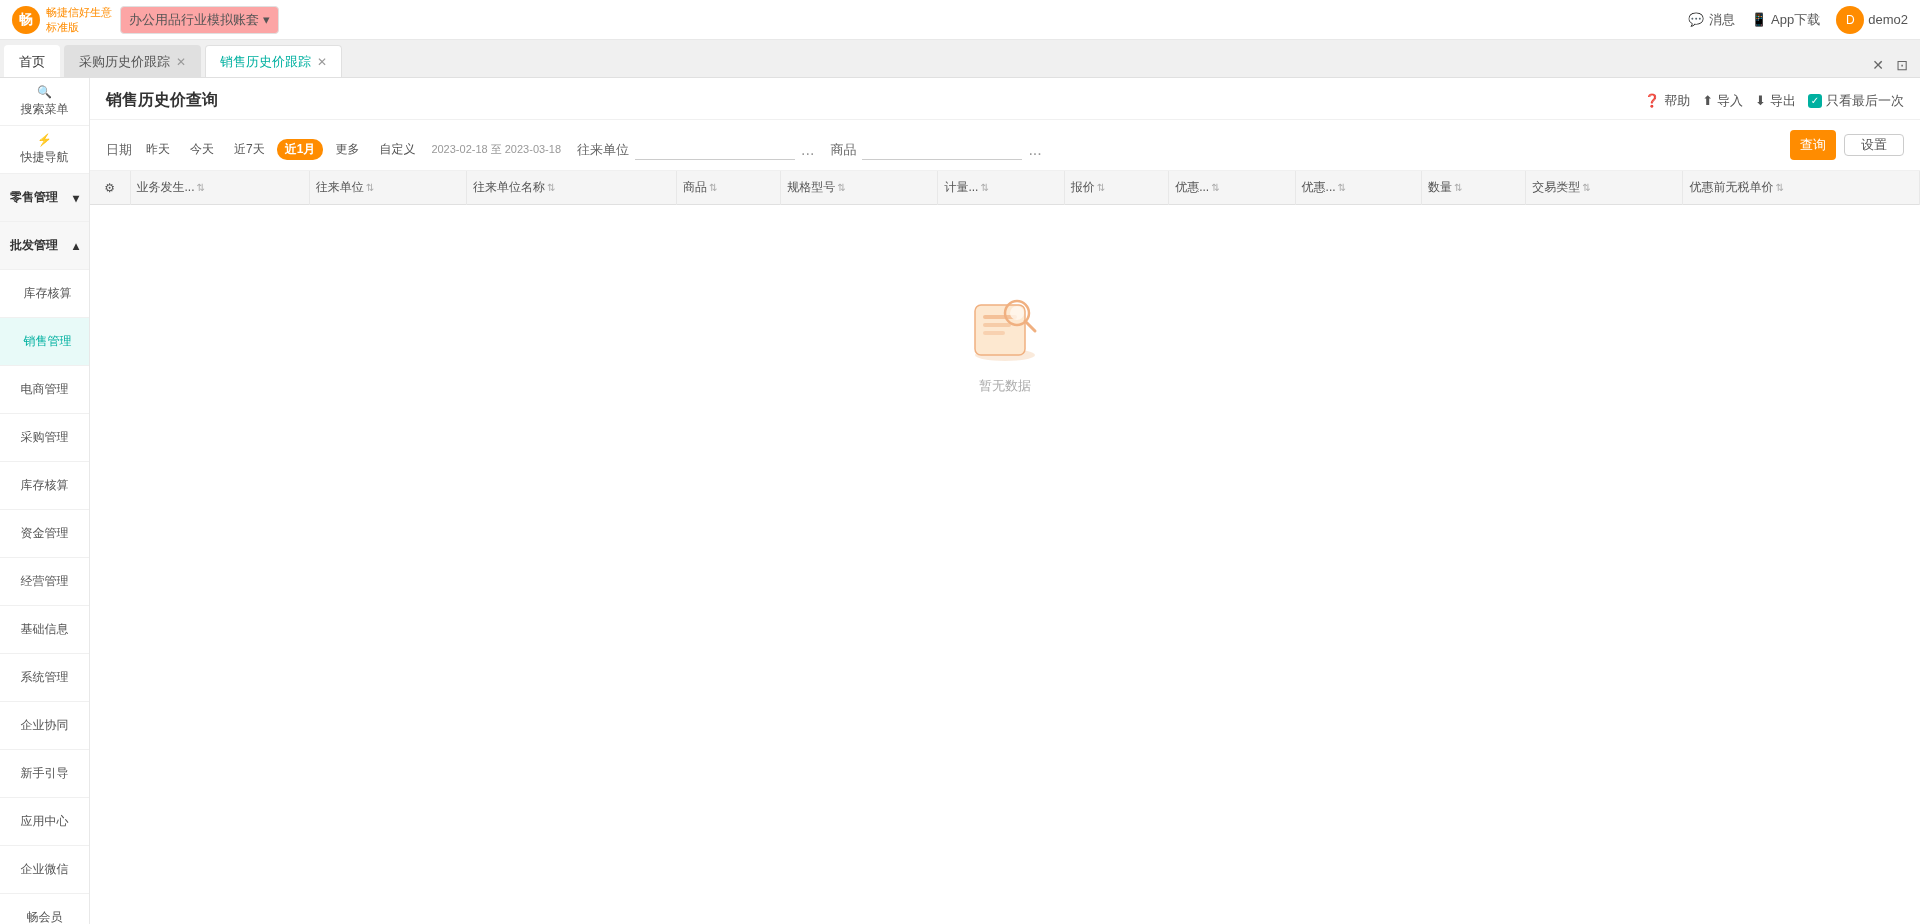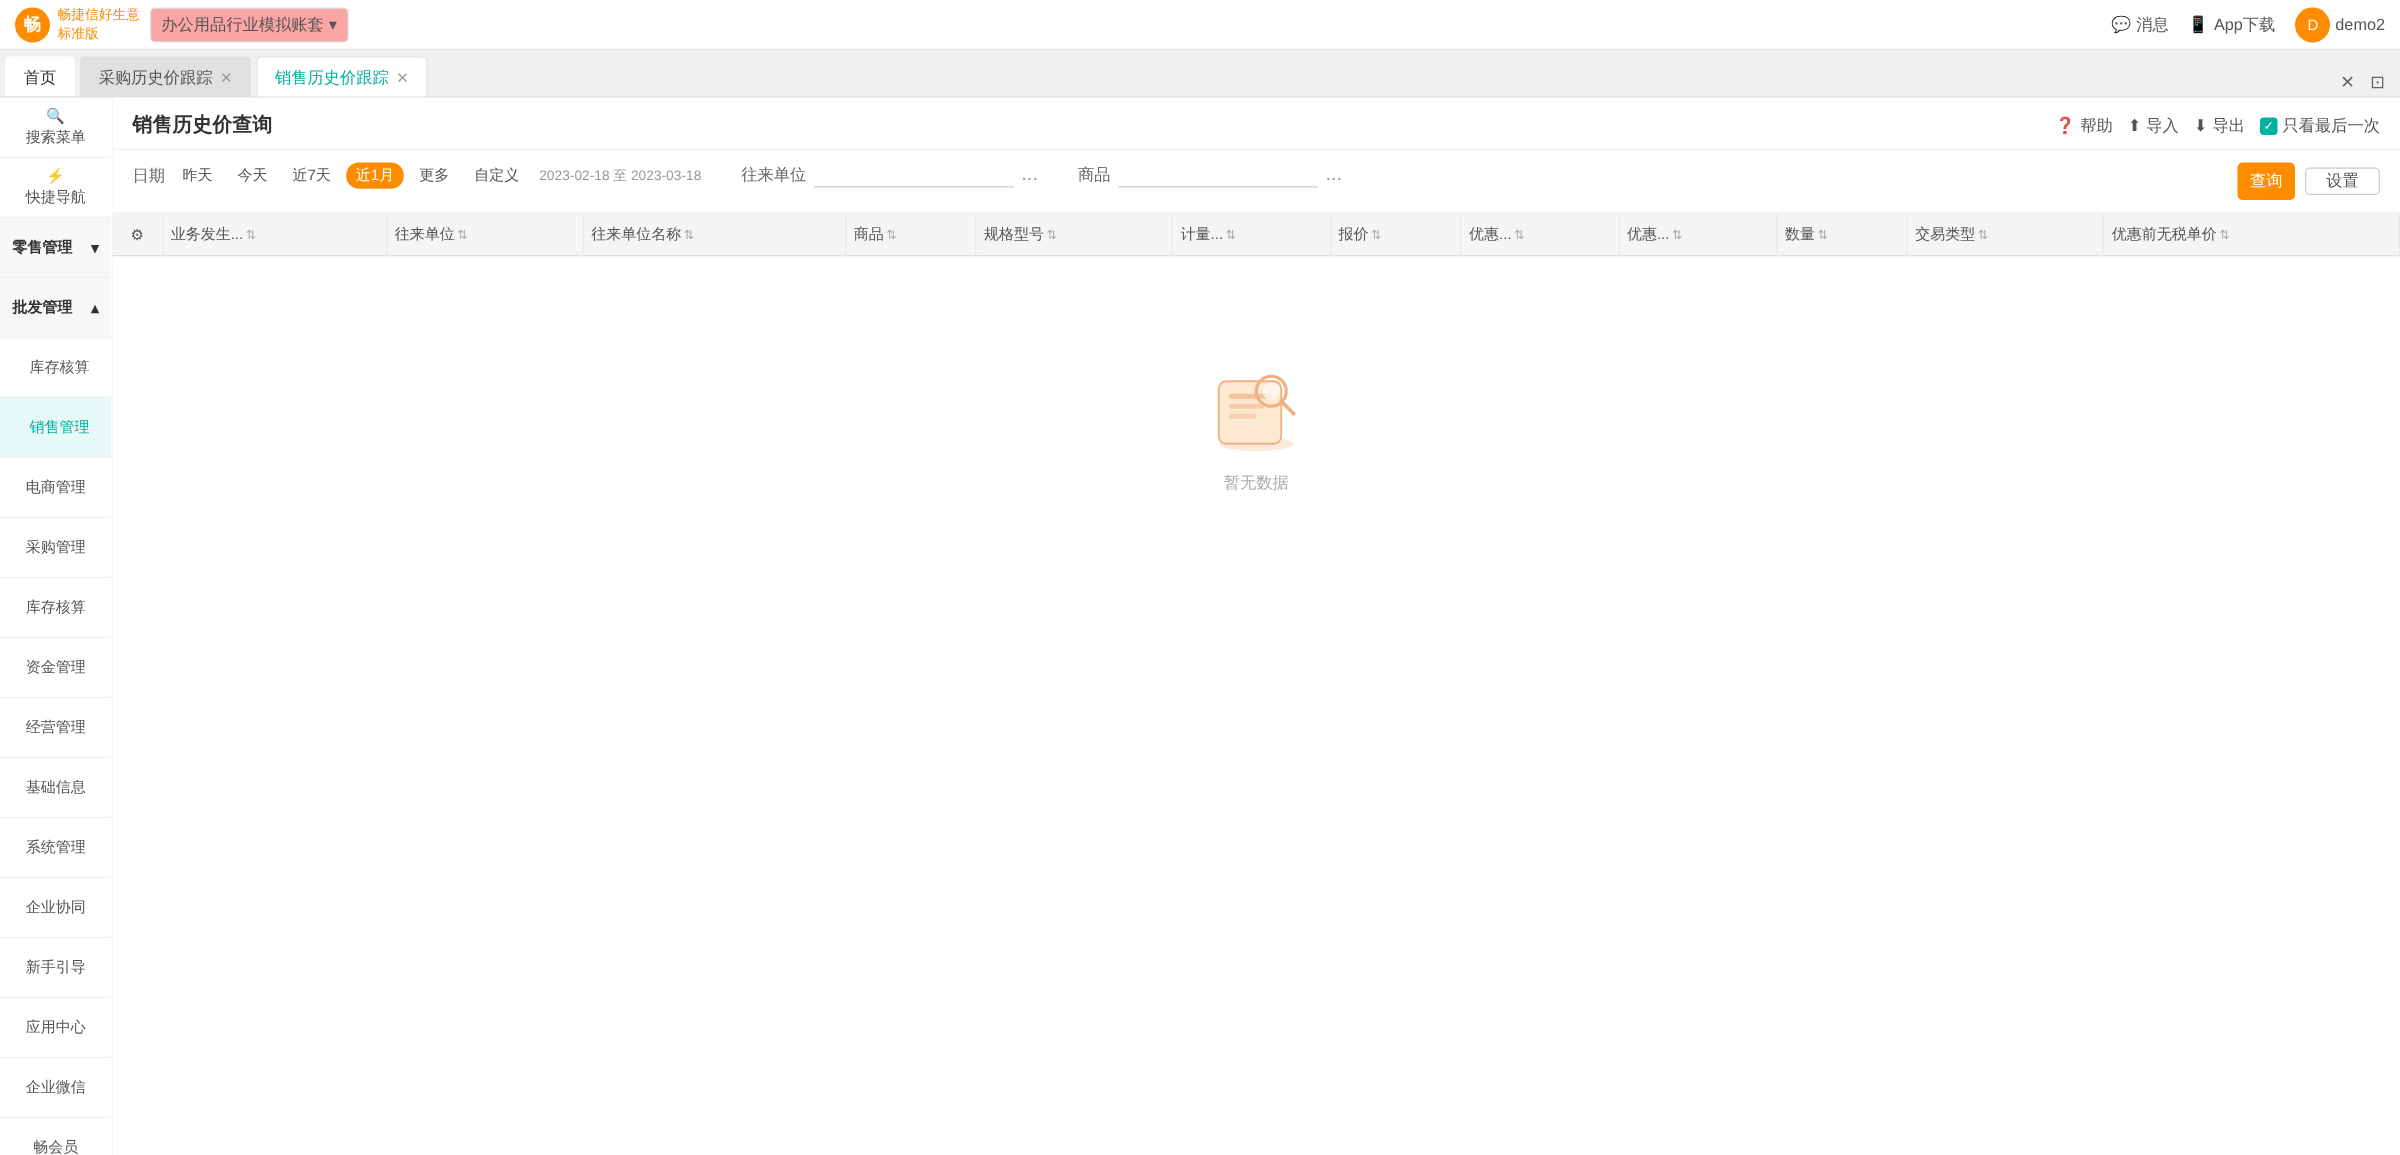--- a/index.html
+++ b/index.html
@@ -235,22 +235,22 @@
       align-items: center;
       justify-content: center;
       color: white;
       font-size: 10px;
     }
 
     
     .filter-bar {
       padding: 10px 16px;
       display: flex;
-      align-items: flex-start;
-      gap: 32px;
+      align-items: flex-end;
+      gap: 16px;
       flex-wrap: wrap;
       background: #fff;
       border-bottom: 1px solid #f0f0f0;
       flex-shrink: 0;
     }
     .filter-group {
       display: flex;
       align-items: center;
       gap: 6px;
     }
@@ -268,20 +268,21 @@
       padding: 2px 8px;
       border-radius: 3px;
       font-size: 12px;
       cursor: pointer;
       color: #555;
     }
     .chip.active-chip {
       background: #ff8c00;
       color: white;
       border-radius: 10px;
+      font-weight: bold;
     }
     .date-range-text {
       font-size: 11px;
       color: #999;
       margin-left: 2px;
     }
     .filter-input {
       border: none;
       border-bottom: 1px solid #ccc;
       outline: none;

